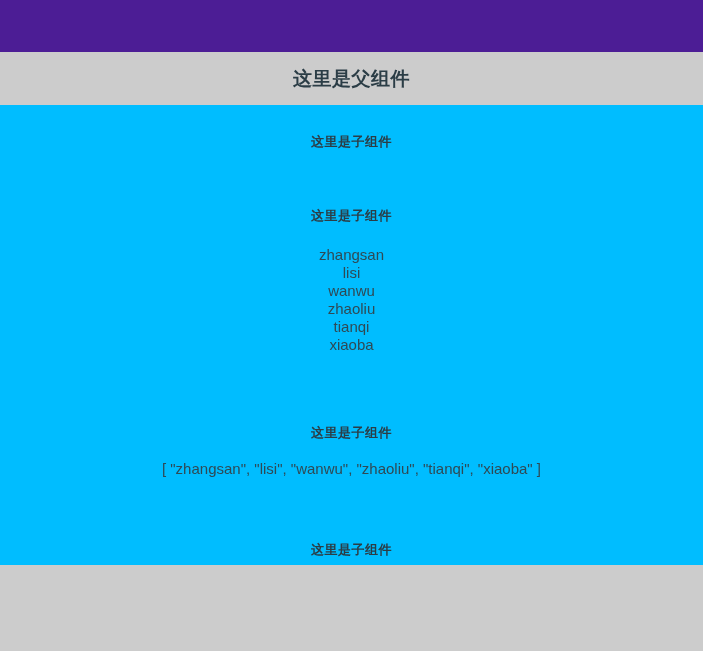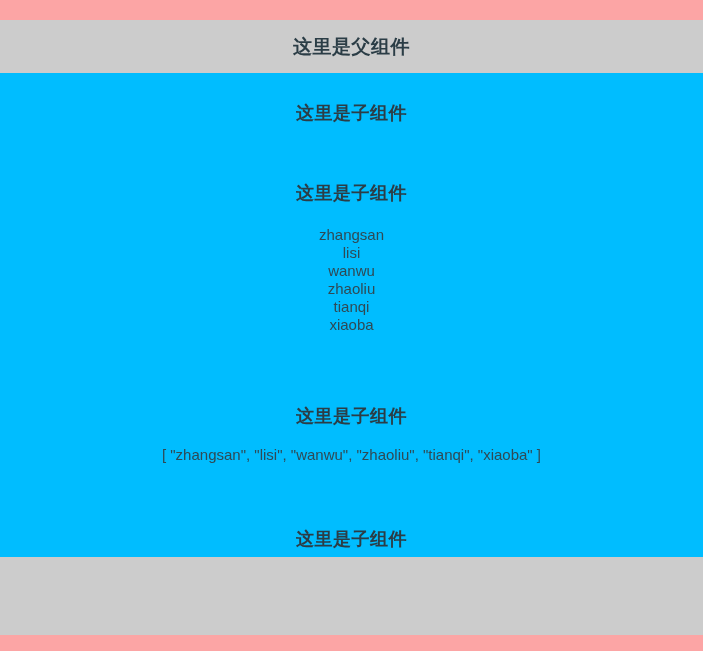--- a/index.html
+++ b/index.html
@@ -12,22 +12,22 @@
   }
   body {
     font-family: "Liberation Sans", "DejaVu Sans", sans-serif;
   }
 
   
   .page {
     width: 703px;
     height: 651px;
     box-sizing: border-box;
-    padding-top: 20px;
-    background: #fca5a5;
+    padding-top: 52px;
+    background: #4c1d95;
   }
 
   
   .parent-component {
     background: #cccccc;
     width: 100%;
     box-sizing: border-box;
     padding: 0 0 7px 0;
     min-height: 615px;
   }
@@ -47,21 +47,21 @@
     background: #00bdff;
     width: 100%;
     box-sizing: border-box;
     padding-bottom: 6px;
   }
 
   .child-title {
     margin: 0;
     padding: 28px 0 0 0;
     text-align: center;
-    font-size: 18px;
+    font-size: 13px;
     font-weight: bold;
     color: #2b3d46;
     letter-spacing: 0.5px;
   }
 
   
   .name-box-row {
     text-align: center;
     padding: 0;
     margin-top: 20px;

